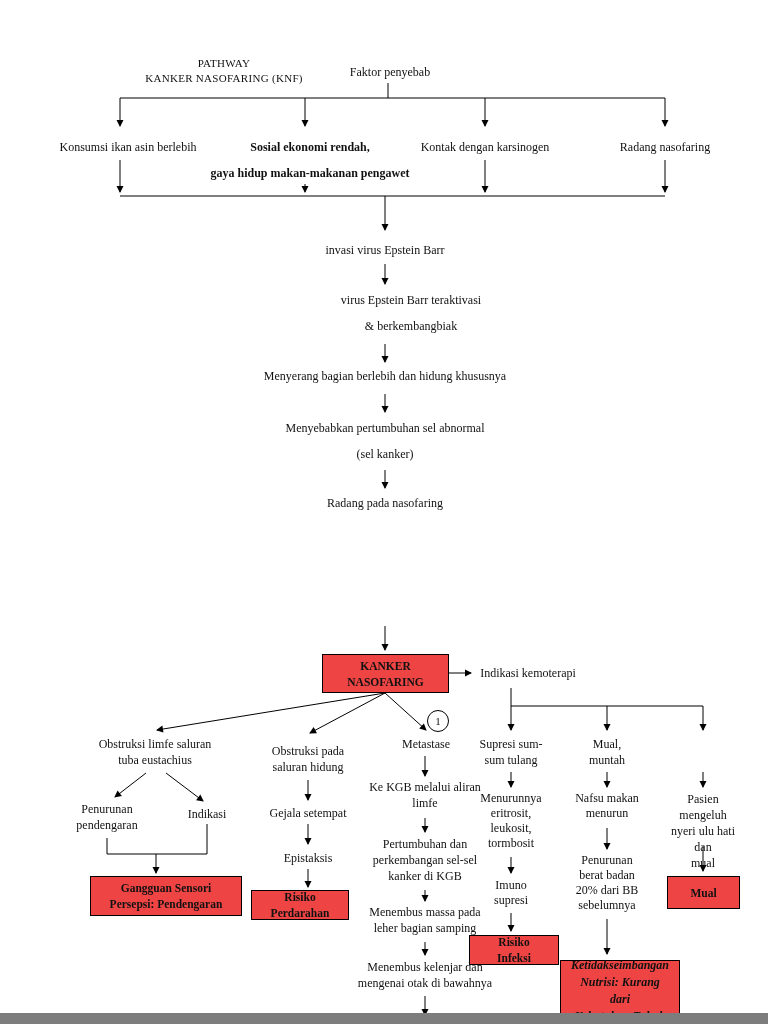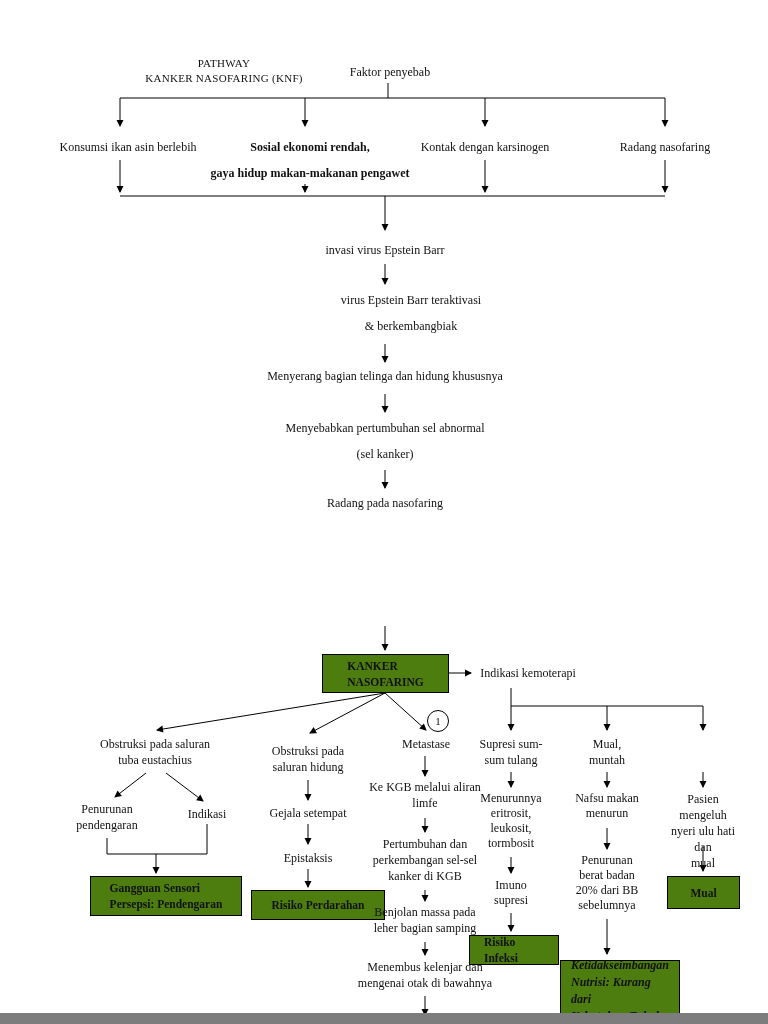--- a/index.html
+++ b/index.html
@@ -13,23 +13,23 @@
   .node {
     position:absolute; transform:translateX(-50%);
     text-align:center; white-space:pre-line;
     font-size:12px; line-height:16px; z-index:2;
   }
   .sp  { line-height:26px; }      
   .lh15 { line-height:15px; }
   .bold { font-weight:normal; }
   .title { font-size:11px; line-height:15px; letter-spacing:.3px; }
   .box {
-    position:absolute; border:1px solid #000; background:#4d7c0f;
+    position:absolute; border:1px solid #000; background:#ef4444;
     display:flex; align-items:center; justify-content:center;
-    text-align:left; white-space:pre-line;
+    text-align:center; white-space:pre-line;
     font-weight:bold; font-size:11.5px; line-height:16px;
     z-index:2; padding:14px;
   }
   .box.big { line-height:17px; font-size:12px;font-style:italic; }
   .circle-marker {
     position:absolute; width:22px; height:22px;
     border:1px solid #000; border-radius:50%; background:#fff;
     display:flex; align-items:center; justify-content:center;
     font-size:11px; z-index:3;
   }
@@ -121,56 +121,56 @@
 
   <div class="node" style="left:128px; top:139px;">Konsumsi ikan asin berlebih</div>
   <div class="node sp" style="left:310px; top:134px;font-weight:bold;">Sosial ekonomi rendah,
 gaya hidup makan-makanan pengawet</div>
   <div class="node" style="left:485px; top:139px;">Kontak dengan karsinogen</div>
   <div class="node" style="left:665px; top:139px;">Radang nasofaring</div>
 
   <div class="node" style="left:385px; top:242px;">invasi virus Epstein Barr</div>
   <div class="node sp" style="left:385px; top:287px;margin-left:26px;">virus Epstein Barr teraktivasi
 &amp; berkembangbiak</div>
-  <div class="node" style="left:385px; top:368px;">Menyerang bagian telinga dan hidung khususnya</div>
+  <div class="node" style="left:385px; top:368px;">Menyerang bagian berlebih dan hidung khususnya</div>
   <div class="node sp" style="left:385px; top:415px;">Menyebabkan pertumbuhan sel abnormal
 (sel kanker)</div>
   <div class="node" style="left:385px; top:495px;">Radang pada nasofaring</div>
 
   <div class="box" style="left:322px; top:654px; width:127px; height:39px;">KANKER
 NASOFARING</div>
   <div class="node" style="left:528px; top:665px;">Indikasi kemoterapi</div>
   <div class="circle-marker" style="left:427px; top:710px;">1</div>
 
-  <div class="node" style="left:155px; top:736px;">Obstruksi pada saluran
+  <div class="node" style="left:155px; top:736px;">Obstruksi limfe saluran
 tuba eustachius</div>
   <div class="node" style="left:308px; top:743px;">Obstruksi pada
 saluran hidung</div>
   <div class="node" style="left:426px; top:736px;">Metastase</div>
   <div class="node" style="left:511px; top:736px;">Supresi sum-
 sum tulang</div>
   <div class="node" style="left:607px; top:736px;">Mual,
 muntah</div>
 
   <div class="node" style="left:107px; top:801px;">Penurunan
 pendengaran</div>
   <div class="node" style="left:207px; top:806px;">Indikasi</div>
   <div class="box" style="left:90px; top:876px; width:152px; height:40px;">Gangguan Sensori
 Persepsi: Pendengaran</div>
 
   <div class="node" style="left:308px; top:805px;">Gejala setempat</div>
   <div class="node" style="left:308px; top:850px;">Epistaksis</div>
-  <div class="box" style="left:251px; top:890px; width:134px; height:28px;">Risiko Perdarahan</div>
+  <div class="box" style="left:251px; top:890px; width:98px; height:28px;">Risiko Perdarahan</div>
 
   <div class="node" style="left:425px; top:836px;">Pertumbuhan dan
 perkembangan sel-sel
 kanker di KGB</div>
   <div class="node" style="left:425px; top:779px;">Ke KGB melalui aliran
 limfe</div>
-  <div class="node" style="left:425px; top:904px;">Benjolan massa pada
+  <div class="node" style="left:425px; top:904px;">Menembus massa pada
 leher bagian samping</div>
   <div class="node" style="left:425px; top:959px;">Menembus kelenjar dan
 mengenai otak di bawahnya</div>
 
   <div class="node lh15" style="left:511px; top:791px;">Menurunnya
 eritrosit,
 leukosit,
 tormbosit</div>
   <div class="node lh15" style="left:511px; top:878px;">Imuno
 supresi</div>

